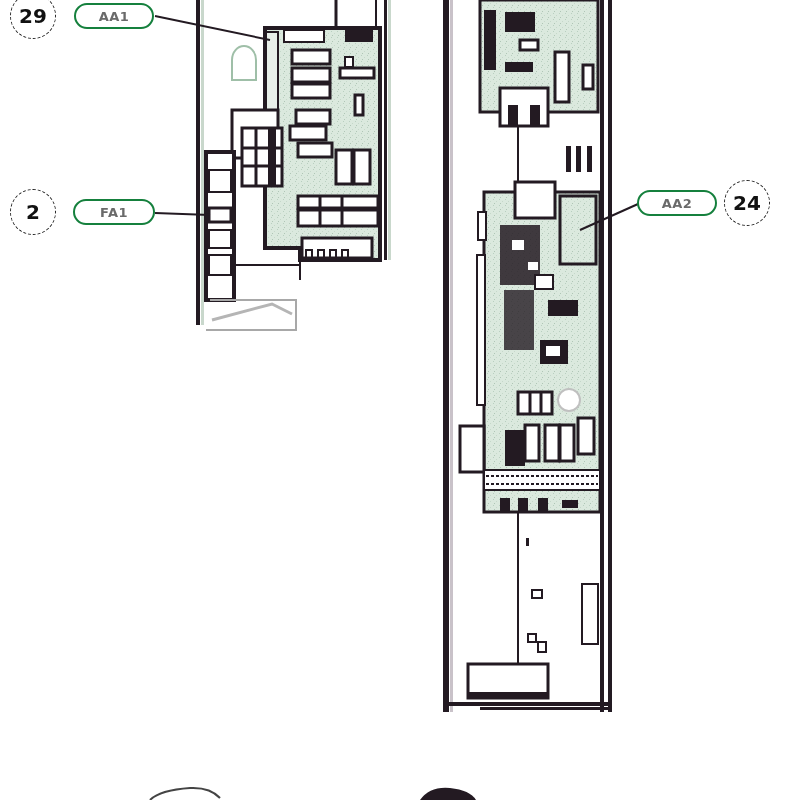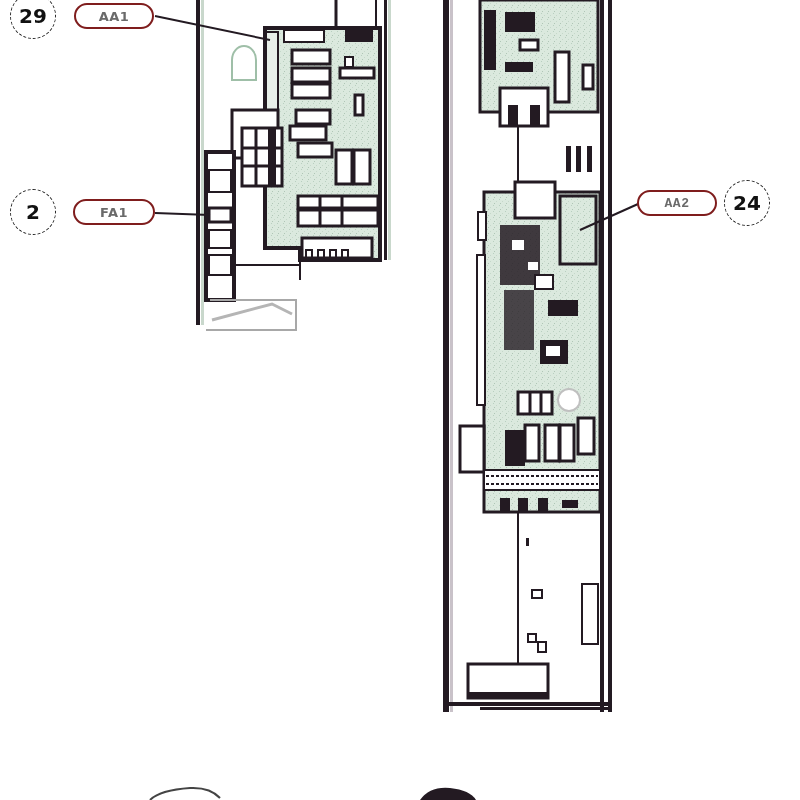--- a/index.html
+++ b/index.html
@@ -2,21 +2,21 @@
 <html><head>
   <meta charset="utf-8">
   <style>
     html, body { margin: 0; padding: 0; background: #ffffff; }
     body { width: 800px; height: 800px; position: relative; overflow: hidden;
            font-family: "DejaVu Sans", sans-serif; }
     .canvas { position: absolute; left: 0; top: 0; width: 800px; height: 800px; }
     .num-circle { position: absolute; width: 46px; height: 46px; border-radius: 50%;
       border: 1.5px dashed #222; display: flex; align-items: center; justify-content: center;
       font-weight: bold; font-size: 20px; color: #111; background: #fff; box-sizing: border-box; }
-    .tag { position: absolute; height: 26px; border-radius: 13px; border: 2px solid #7f1d1d;
+    .tag { position: absolute; height: 26px; border-radius: 13px; border: 2px solid #15803d;
       background: #fff; display: flex; align-items: center; justify-content: center;
       font-size: 13px; color: #6a6a6a; font-weight: bold; box-sizing: border-box; letter-spacing: 0.5px; }
   </style>
 </head>
 <body>
 
 <div class="canvas">
   <svg width="800" height="800" viewBox="0 0 800 800">
     <defs>
       <pattern id="speckle" width="6" height="6" patternUnits="userSpaceOnUse">
@@ -164,15 +164,15 @@
     <path d="M420,800 q10,-14 30,-12 q20,2 26,12 z" fill="#231a22"></path>
   </svg>
 
   
   <div class="num-circle" style="left:10px; top:-7px;">29</div>
   <div class="tag" style="left:74px; top:3px; width:80px;">AA1</div>
 
   <div class="num-circle" style="left:10px; top:189px;">2</div>
   <div class="tag" style="left:73px; top:199px; width:82px;">FA1</div>
 
-  <div class="tag" style="left:637px; top:190px; width:80px;font-family:Liberation Mono, monospace;">AA2</div>
+  <div class="tag" style="left:637px; top:190px; width:80px;">AA2</div>
   <div class="num-circle" style="left:724px; top:180px;">24</div>
 </div>
 
 </body></html>

